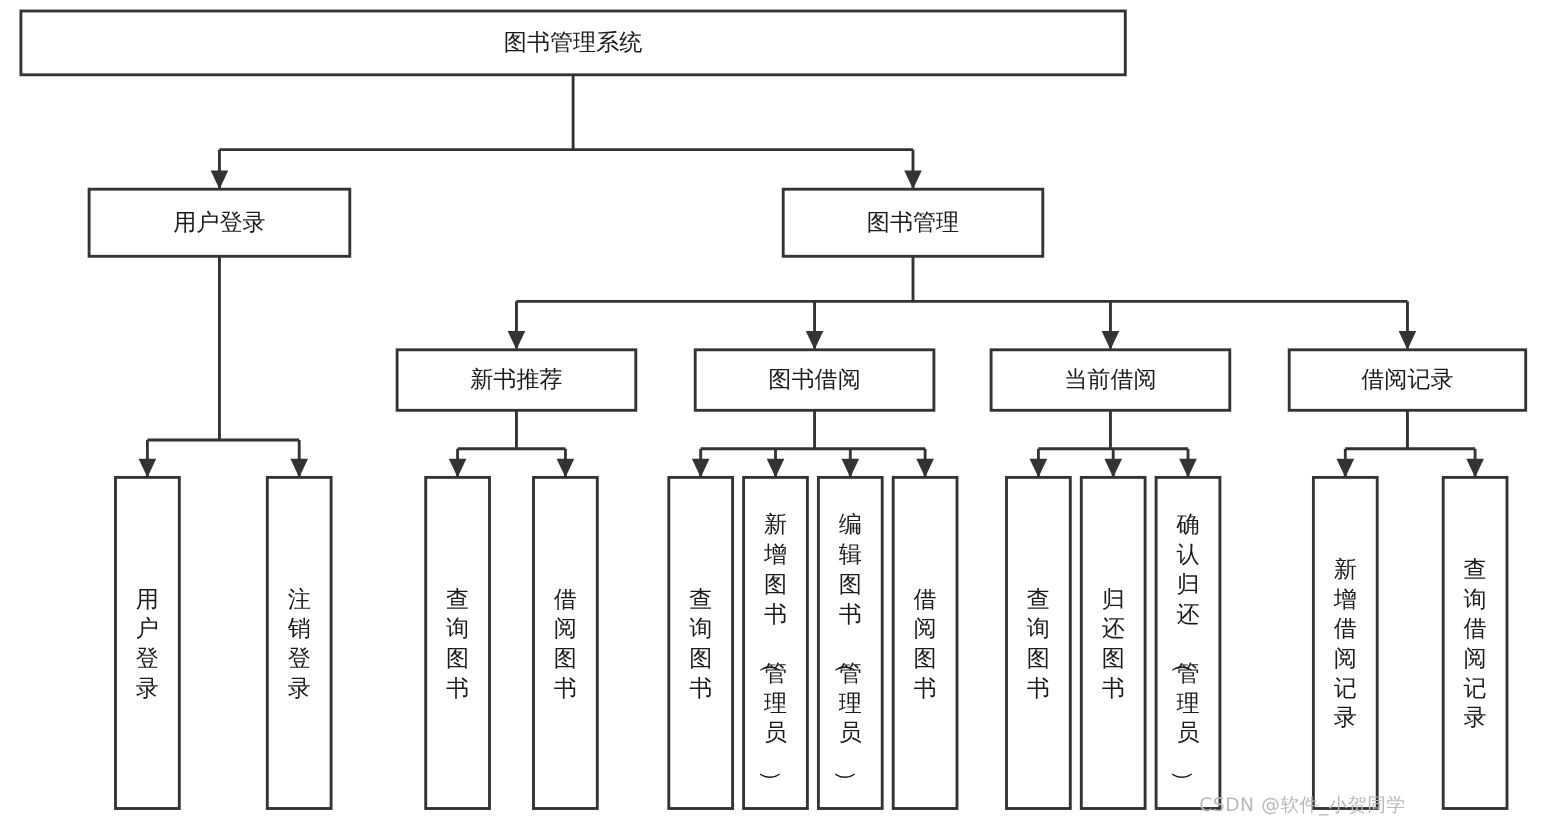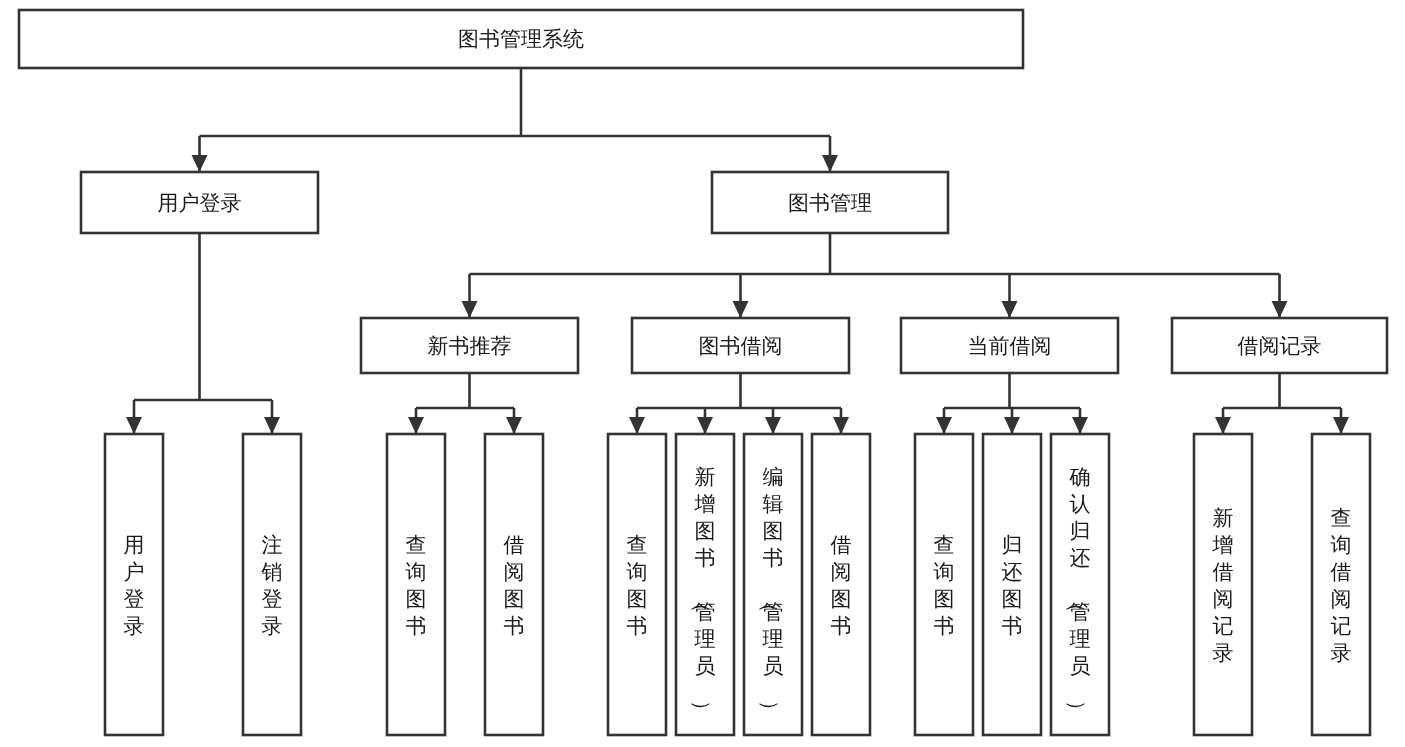--- a/index.html
+++ b/index.html
@@ -175,13 +175,14 @@
         <g>
           <rect x="1194" y="434" width="58" height="301" class="node-rect"></rect>
           <text x="1223" y="524.5" class="leaf-label"><tspan x="1223" dy="0">新</tspan><tspan x="1223" dy="27">增</tspan><tspan x="1223" dy="27">借</tspan><tspan x="1223" dy="27">阅</tspan><tspan x="1223" dy="27">记</tspan><tspan x="1223" dy="27">录</tspan></text>
         </g>
         <g>
           <rect x="1312" y="434" width="58" height="301" class="node-rect"></rect>
           <text x="1341" y="524.5" class="leaf-label"><tspan x="1341" dy="0">查</tspan><tspan x="1341" dy="27">询</tspan><tspan x="1341" dy="27">借</tspan><tspan x="1341" dy="27">阅</tspan><tspan x="1341" dy="27">记</tspan><tspan x="1341" dy="27">录</tspan></text>
         </g>
       </g>
   </svg>
+  <div class="watermark">CSDN @软件_小贺同学</div>
 </div>
 
 </body></html>

